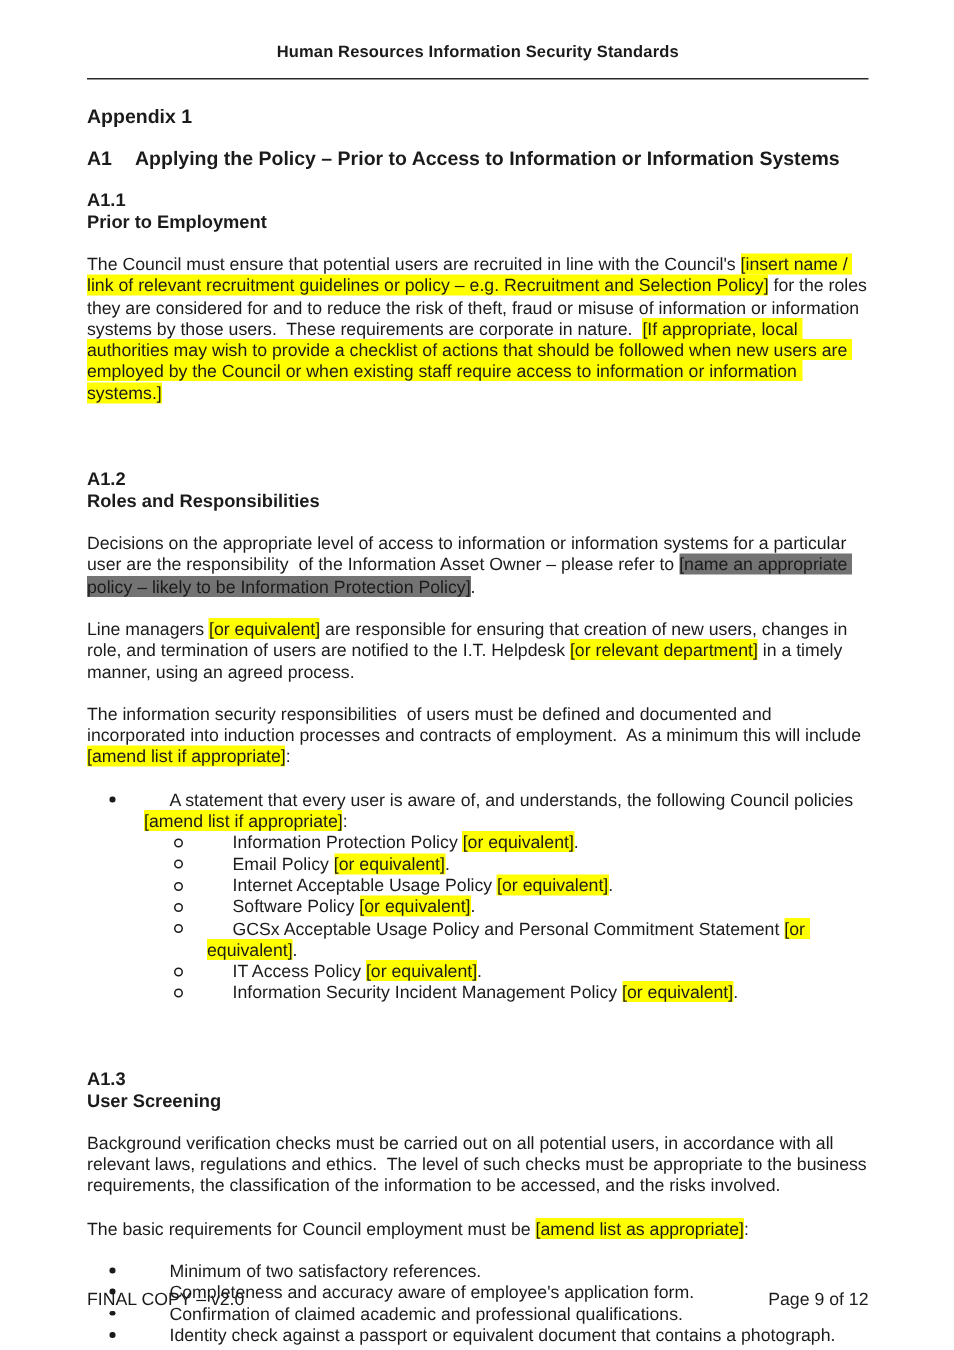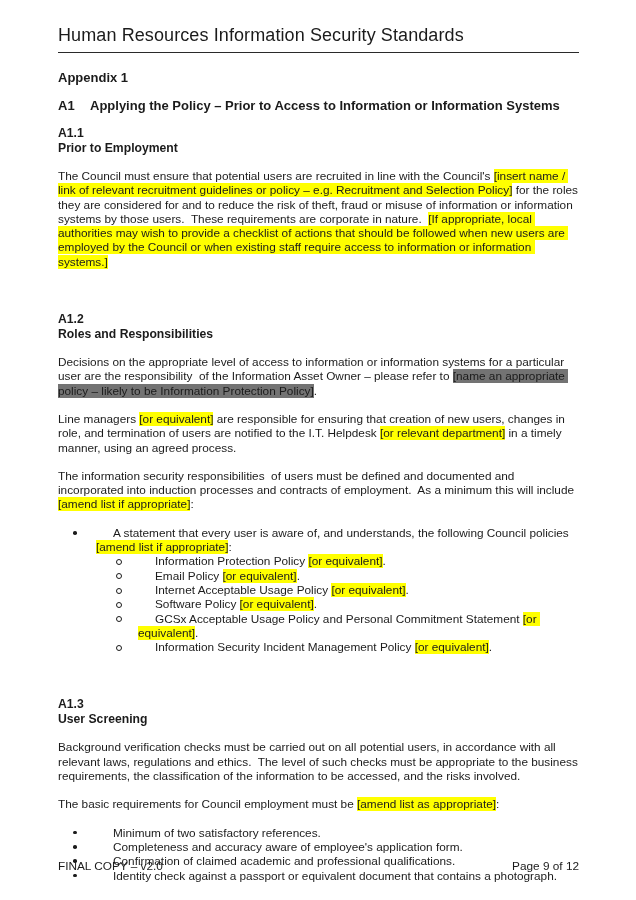--- a/index.html
+++ b/index.html
@@ -10,23 +10,25 @@
     margin: 0 auto;
     background: #ffffff;
     color: #1b1b1b;
     font-family: "Liberation Sans", sans-serif;
     font-size: 11.8px;
     line-height: 14.3px;
     overflow: hidden;
   }
   .inner { padding: 28px 57px 0 58px; }
   .header-title {
-    font-size: 18px;
+    text-align: center;
+    font-size: 11px;
     line-height: 15px;
     letter-spacing: 0.1px;
+    font-weight: bold;
   }
   .header-rule { border-bottom: 1.5px solid #2a2a2a; margin-top: 9px; }
   .doc-body { padding-top: 17px; }
   .heading {
     display: flex;
     font-weight: bold;
     margin: 0 0 13px 0;
     line-height: 15px;
   }
   .heading.h2 { font-size: 13px; }
@@ -88,20 +90,21 @@
         <p class="para"><span>Decisions on the appropriate level of access to information or information systems for a particular user are the responsibility  of the Information Asset Owner – please refer to </span><span class="hl" style="background: #737373;">[name an appropriate policy – likely to be Information Protection Policy]</span><span>.</span></p>
         <p class="para"><span>Line managers </span><span class="hl" style="background: rgb(255, 255, 0);">[or equivalent]</span><span> are responsible for ensuring that creation of new users, changes in role, and termination of users are notified to the I.T. Helpdesk </span><span class="hl" style="background: rgb(255, 255, 0);">[or relevant department]</span><span> in a timely manner, using an agreed process.</span></p>
         <p class="para"><span>The information security responsibilities  of users must be defined and documented and incorporated into induction processes and contracts of employment.  As a minimum this will include </span><span class="hl" style="background: rgb(255, 255, 0);">[amend list if appropriate]</span><span>:</span></p>
         <div class="list">
           <div class="li lvl1"><span class="marker m1"></span><span class="li-text"><span>A statement that every user is aware of, and understands, the following Council policies </span><span class="hl" style="background: rgb(255, 255, 0);">[amend list if appropriate]</span><span>:</span></span></div>
           <div class="li lvl2"><span class="marker m2"></span><span class="li-text"><span>Information Protection Policy </span><span class="hl" style="background: rgb(255, 255, 0);">[or equivalent]</span><span>.</span></span></div>
           <div class="li lvl2"><span class="marker m2"></span><span class="li-text"><span>Email Policy </span><span class="hl" style="background: rgb(255, 255, 0);">[or equivalent]</span><span>.</span></span></div>
           <div class="li lvl2"><span class="marker m2"></span><span class="li-text"><span>Internet Acceptable Usage Policy </span><span class="hl" style="background: rgb(255, 255, 0);">[or equivalent]</span><span>.</span></span></div>
           <div class="li lvl2"><span class="marker m2"></span><span class="li-text"><span>Software Policy </span><span class="hl" style="background: rgb(255, 255, 0);">[or equivalent]</span><span>.</span></span></div>
           <div class="li lvl2"><span class="marker m2"></span><span class="li-text"><span>GCSx Acceptable Usage Policy and Personal Commitment Statement </span><span class="hl" style="background: rgb(255, 255, 0);">[or equivalent]</span><span>.</span></span></div>
+          <div class="li lvl2"><span class="marker m2"></span><span class="li-text"><span>IT Access Policy </span><span class="hl" style="background: rgb(255, 255, 0);">[or equivalent]</span><span>.</span></span></div>
           <div class="li lvl2"><span class="marker m2"></span><span class="li-text"><span>Information Security Incident Management Policy </span><span class="hl" style="background: rgb(255, 255, 0);">[or equivalent]</span><span>.</span></span></div>
         </div>
         <div class="heading h3 spaced">
           <span class="hnum">A1.3</span>
           <span class="htitle">User Screening</span>
         </div>
         <p class="para"><span>Background verification checks must be carried out on all potential users, in accordance with all relevant laws, regulations and ethics.  The level of such checks must be appropriate to the business requirements, the classification of the information to be accessed, and the risks involved.</span></p>
         <p class="para"><span>The basic requirements for Council employment must be </span><span class="hl" style="background: rgb(255, 255, 0);">[amend list as appropriate]</span><span>:</span></p>
         <div class="list">
           <div class="li lvl1"><span class="marker m1"></span><span class="li-text"><span>Minimum of two satisfactory references.</span></span></div>

